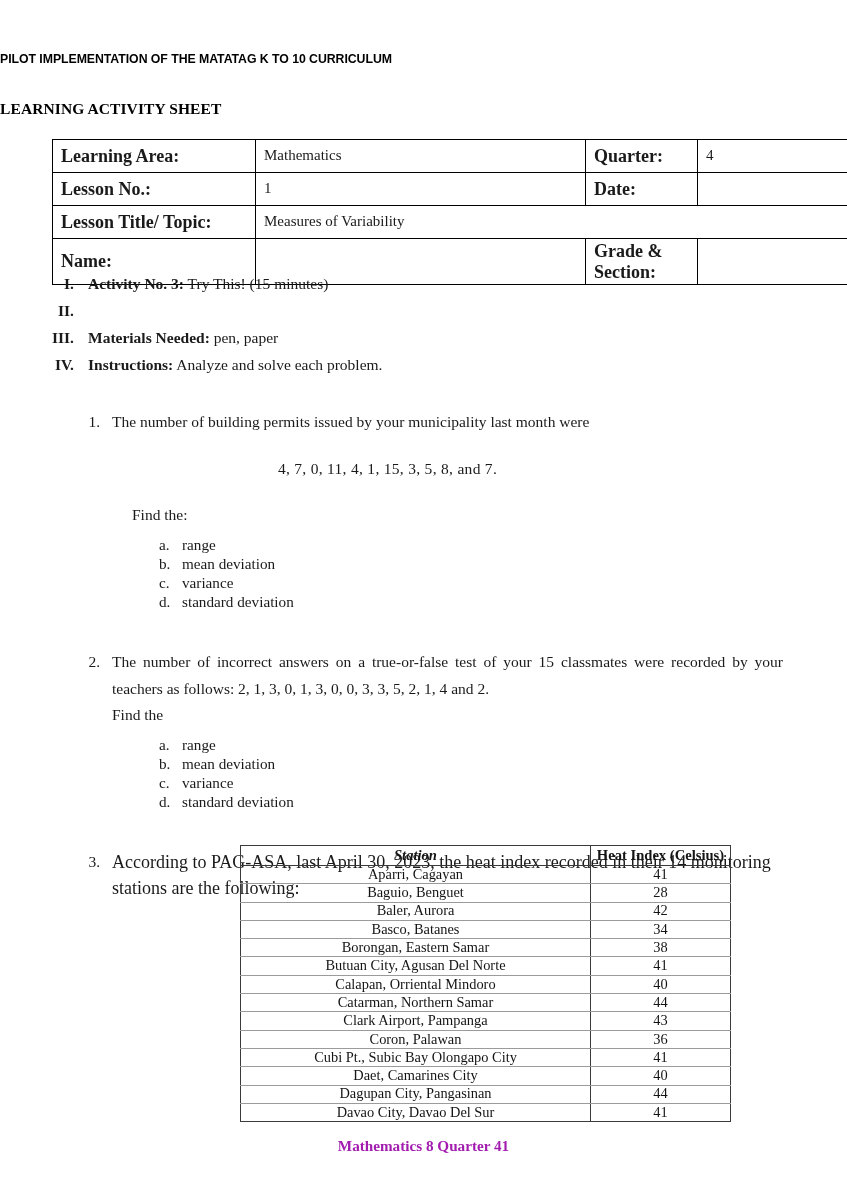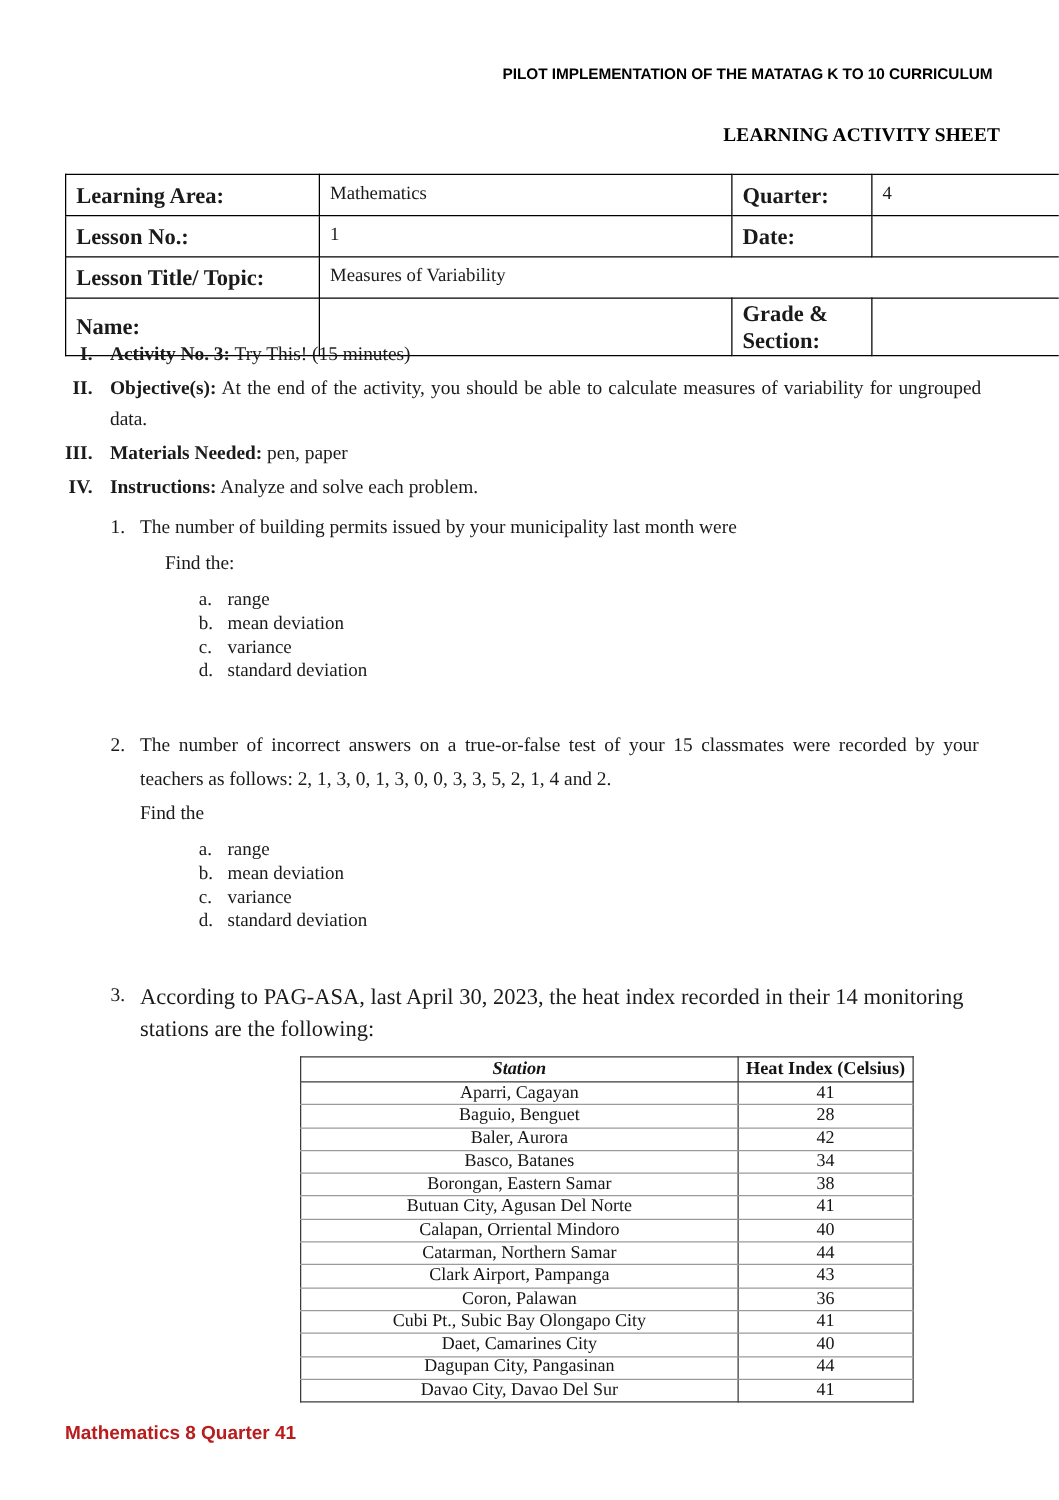--- a/index.html
+++ b/index.html
@@ -22,35 +22,35 @@
     box-sizing: border-box;
     padding: 0;
   }
 
   
   .runhead {
     position: absolute;
     top: 52px;
     left: 0;
     right: 53px;
-    text-align: right;
+    text-align: left;
     font-family: "Liberation Sans", sans-serif;
     font-weight: bold;
     font-size: 12.3px;
     letter-spacing: -0.05px;
     color: #000;
   }
 
   
   .doctitle {
     position: absolute;
     top: 100px;
     left: 0;
     width: 800px;
-    text-align: right;
+    text-align: left;
     font-family: "Liberation Serif", serif;
     font-weight: bold;
     font-size: 15.5px;
     letter-spacing: 0.1px;
     color: #000;
   }
 
   
   .info-table {
     position: absolute;
@@ -209,26 +209,26 @@
   .st-col-station { width: 341px; font-style: italic; }
   .st-col-value   { width: 131px; }
 
   
   .footer {
     position: absolute;
     bottom: 45px;
     left: 52px;
     right: 52px;
     display: flex;
-    justify-content: flex-start;
+    justify-content: center;
     align-items: baseline;
-    font-family: Liberation Sans, sans-serif;
+    font-family: Liberation Serif, serif;
     font-weight: bold;
     font-size: 15.2px;
-    color: #b91c1c;
+    color: #a21caf;
   }
 </style>
 </head>
 <body>
 
 <div class="page">
 
   <div class="runhead">PILOT IMPLEMENTATION OF THE MATATAG K TO 10 CURRICULUM</div>
 
   <div class="doctitle">LEARNING ACTIVITY SHEET</div>
@@ -260,38 +260,38 @@
     </tbody>
   </table>
 
   <div class="roman-list">
     <div class="roman-row">
       <div class="roman-num">I.</div>
       <div class="roman-body"><b>Activity No. 3:</b><span> Try This! (15 minutes)</span></div>
     </div>
     <div class="roman-row">
       <div class="roman-num">II.</div>
-      <div class="roman-body just"><b>Objective(s):</b><span> At the end of the activity, you should be able to calculate measures of variability for ungrouped data.</span></div>
     </div>
     <div class="roman-row">
       <div class="roman-num">III.</div>
       <div class="roman-body"><b>Materials Needed:</b><span> pen, paper</span></div>
     </div>
     <div class="roman-row">
       <div class="roman-num">IV.</div>
       <div class="roman-body"><b>Instructions:</b><span> Analyze and solve each problem.</span></div>
     </div>
   </div>
 
   <div class="problems">
 
     <div class="prob">
       <div class="prob-num">1.</div>
       <div class="prob-body">
         <div>The number of building permits issued by your municipality last month were</div>
+        <div class="dataline">4, 7, 0, 11, 4,  1,  15,  3,  5,  8,  and  7.</div>
         <div class="findthe">Find the:</div>
         <ul class="abcd">
           <li>
               <span class="mk">a.</span>
               <span>range</span>
             </li>
           <li>
               <span class="mk">b.</span>
               <span>mean deviation</span>
             </li>

